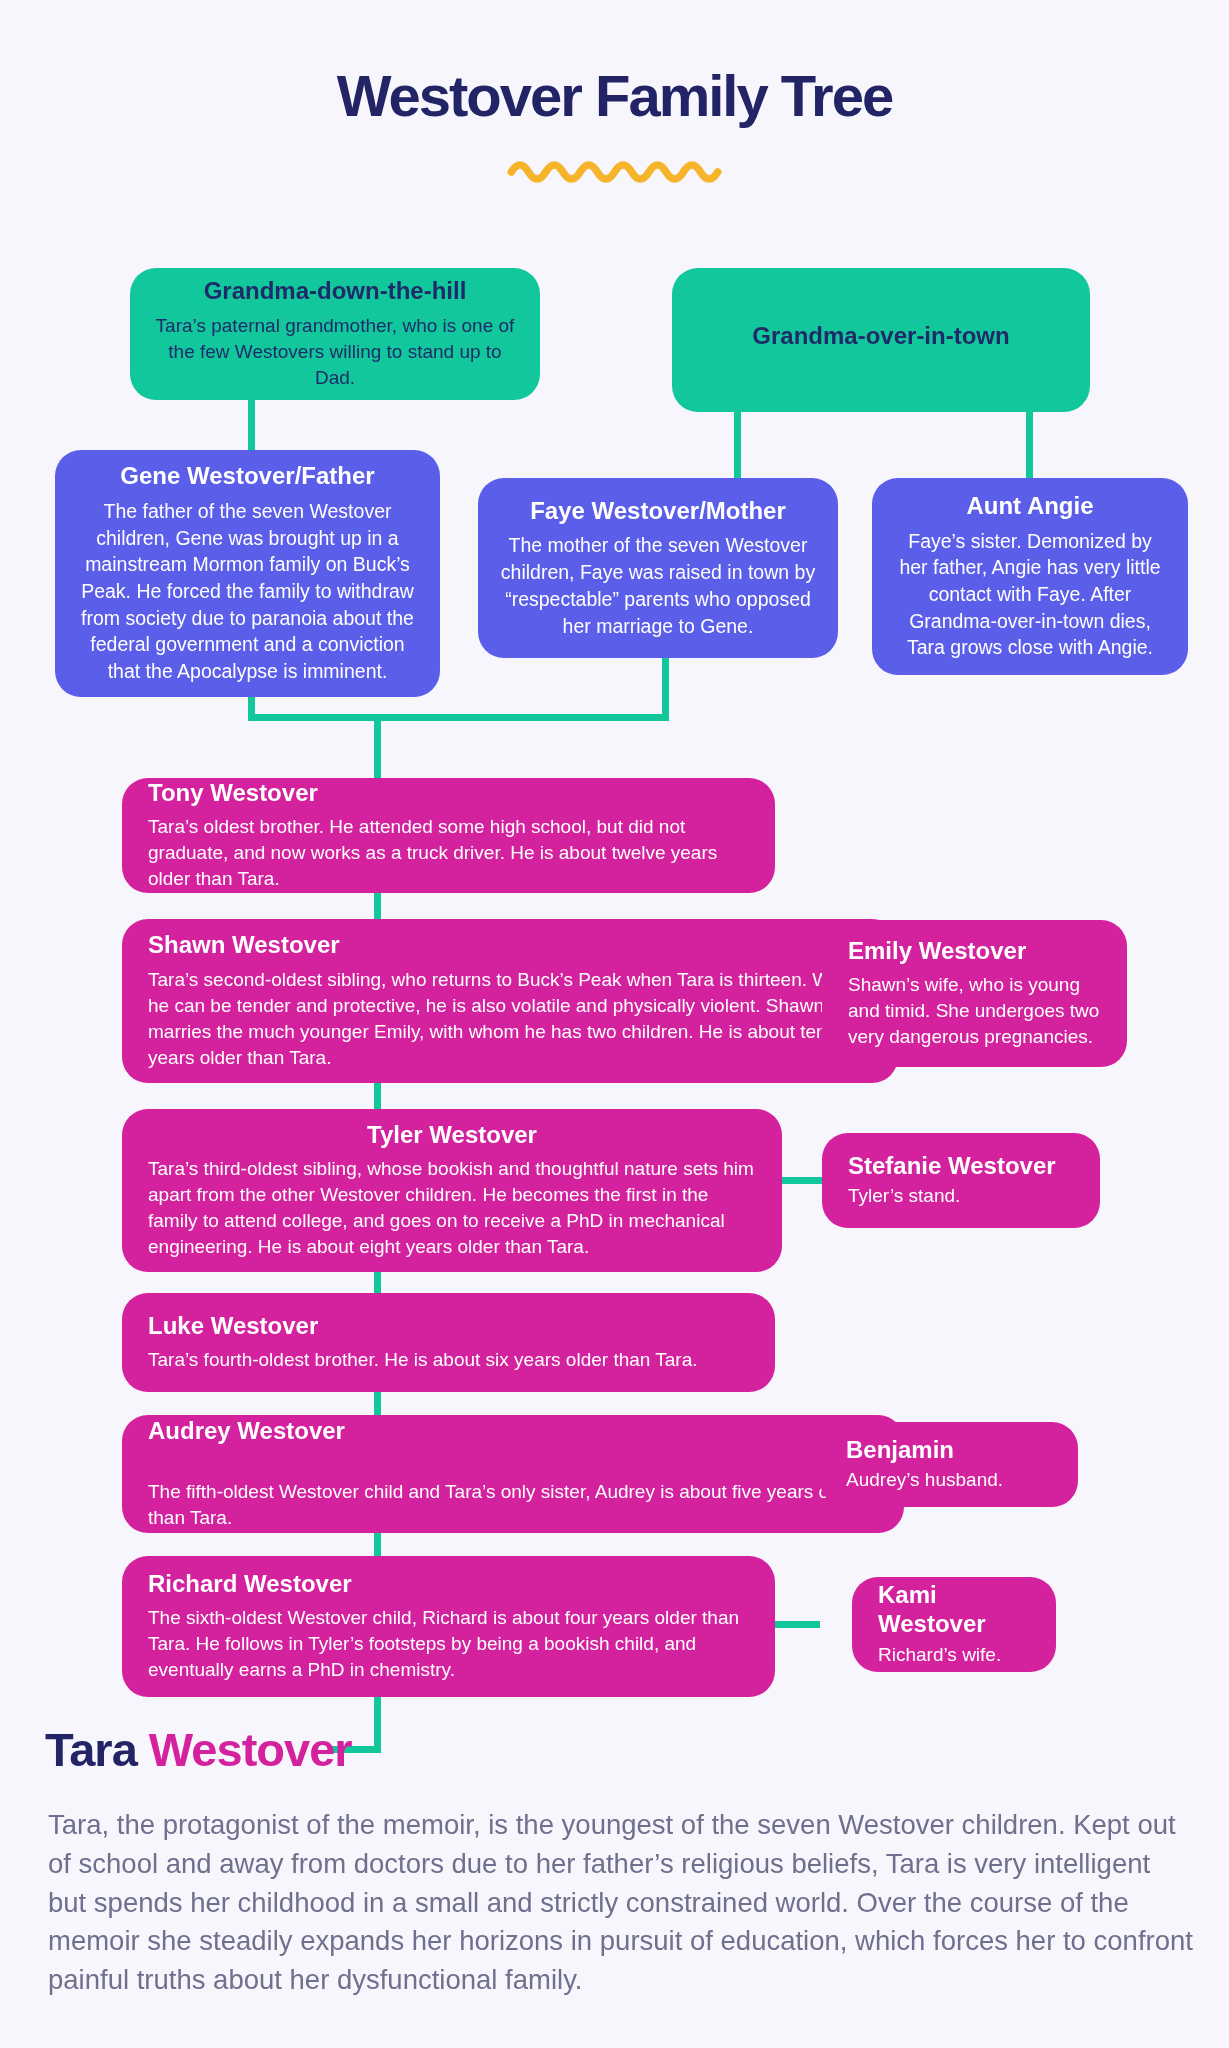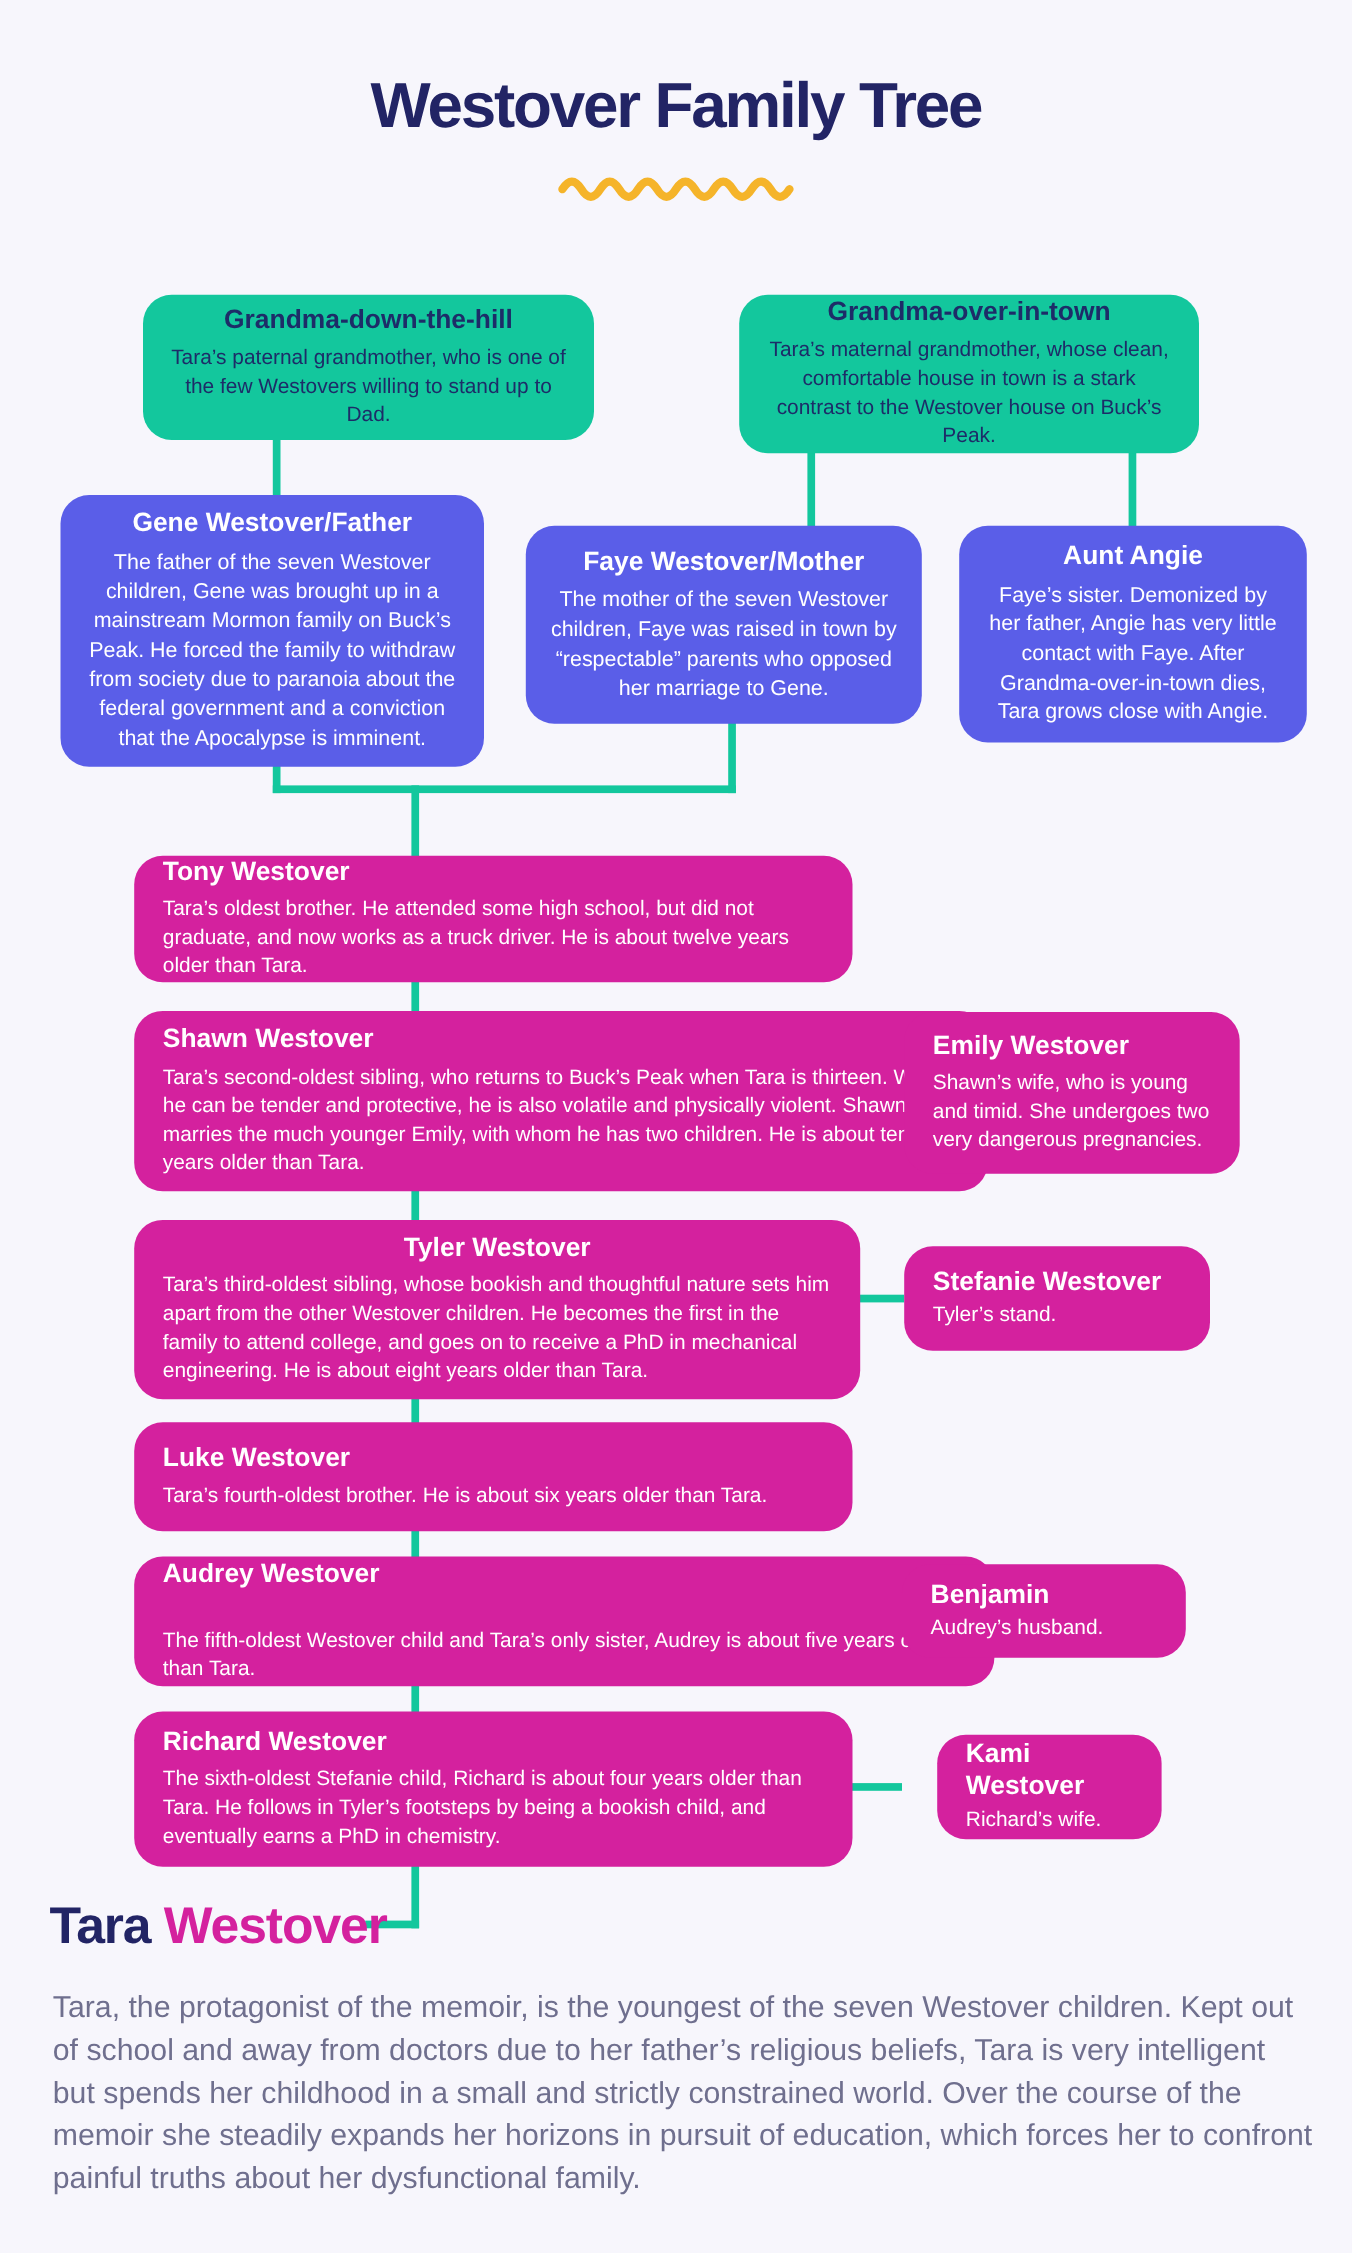--- a/index.html
+++ b/index.html
@@ -118,21 +118,20 @@
   <div class="h-line" style="left:770px;top:1461px;width:50px;"></div>
   <div class="h-line" style="left:770px;top:1621px;width:50px;"></div>
 
   <div class="card green-card centered" style="left:130px;top:268px;width:410px;height:132px;">
     <div class="card-title">Grandma-down-the-hill</div>
     <div class="card-body" style="font-size:19px;">Tara’s paternal grandmother, who is one of the few Westovers willing to stand up to Dad.</div>
   </div>
 
   <div class="card green-card centered" style="left:672px;top:268px;width:418px;height:144px;">
     <div class="card-title">Grandma-over-in-town</div>
-    <div class="card-body" style="font-size:19px;">Tara’s maternal grandmother, whose clean, comfortable house in town is a stark contrast to the Westover house on Buck’s Peak.</div>
   </div>
 
   <div class="card purple-card centered" style="left:55px;top:450px;width:385px;height:247px;">
     <div class="card-title">Gene Westover/Father</div>
     <div class="card-body">The father of the seven Westover children, Gene was brought up in a mainstream Mormon family on Buck’s Peak. He forced the family to withdraw from society due to paranoia about the federal government and a conviction that the Apocalypse is imminent.</div>
   </div>
 
   <div class="card purple-card centered" style="left:478px;top:478px;width:360px;height:180px;">
     <div class="card-title">Faye Westover/Mother</div>
     <div class="card-body">The mother of the seven Westover children, Faye was raised in town by “respectable” parents who opposed her marriage to Gene.</div>
@@ -178,21 +177,21 @@
     <div class="card-body" style="font-size:19px;">The fifth-oldest Westover child and Tara’s only sister, Audrey is about five years older than Tara.</div>
   </div>
 
   <div class="card pink-card leftal" style="left:820px;top:1422px;width:258px;height:85px;">
     <div class="card-title" style="margin-bottom:3px;">Benjamin</div>
     <div class="card-body" style="font-size:19px;">Audrey’s husband.</div>
   </div>
 
   <div class="card pink-card leftal" style="left:122px;top:1556px;width:653px;height:141px;">
     <div class="card-title">Richard Westover</div>
-    <div class="card-body" style="font-size:19px;">The sixth-oldest Stefanie child, Richard is about four years older than Tara. He follows in Tyler’s footsteps by being a bookish child, and eventually earns a PhD in chemistry.</div>
+    <div class="card-body" style="font-size:19px;">The sixth-oldest Westover child, Richard is about four years older than Tara. He follows in Tyler’s footsteps by being a bookish child, and eventually earns a PhD in chemistry.</div>
   </div>
 
   <div class="card pink-card leftal" style="left:852px;top:1577px;width:204px;height:95px;">
     <div class="card-title" style="margin-bottom:3px;">Kami Westover</div>
     <div class="card-body" style="font-size:19px;">Richard’s wife.</div>
   </div>
 
   <div class="tara-heading">
     <span class="tara-first">Tara</span>
     <span class="tara-last">Westover</span>

